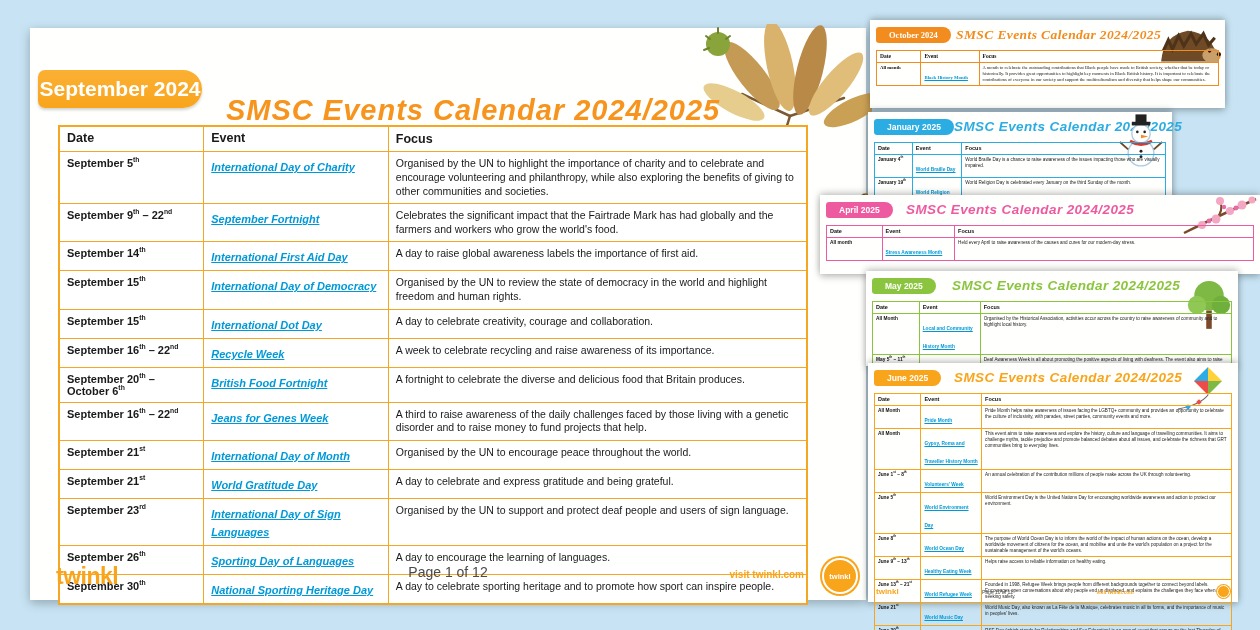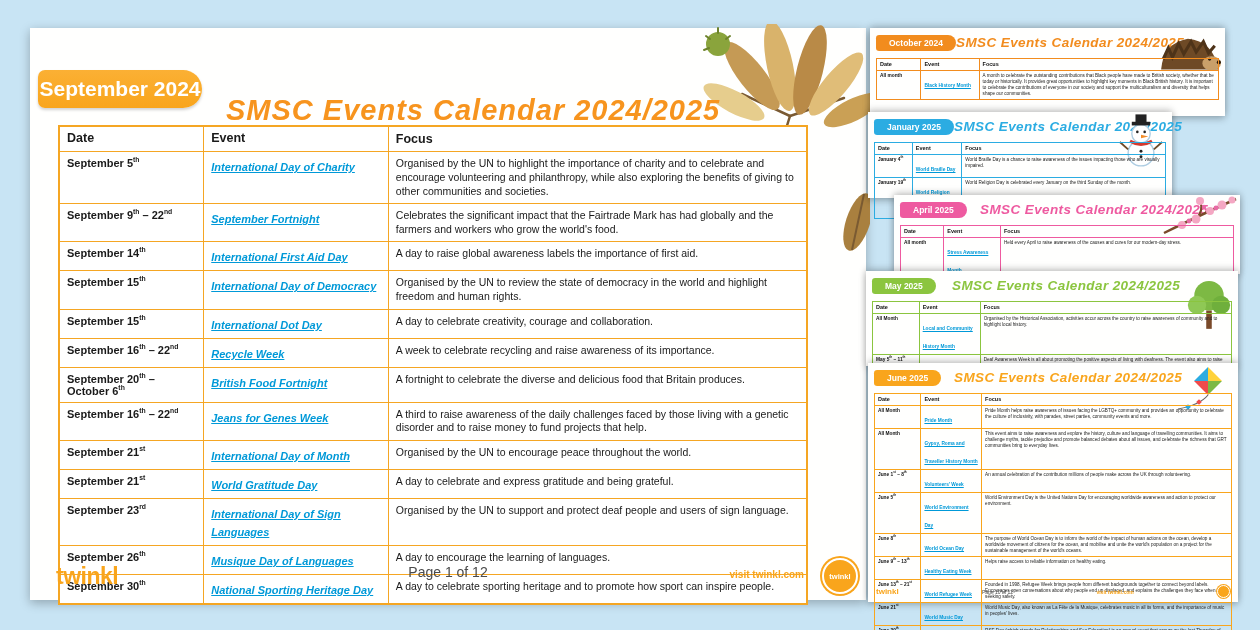--- a/index.html
+++ b/index.html
@@ -74,23 +74,23 @@
     border: 2px solid #fff; box-shadow: 0 0 0 2px var(--accent, #f9a51c);
     display: flex; align-items: center; justify-content: center;
     color: #fff; font-size: 7.5px; font-weight: bold;
   }
 
   
   .preview {
     position: absolute; background: #fffffe;
     box-shadow: 0 -2px 7px rgba(0,0,0,.22), 0 3px 7px rgba(0,0,0,.22);
   }
-  #p-oct { left: 870px; top: 28px;  width: 355px; height: 88px;  z-index: 1; }
+  #p-oct { left: 870px; top: 20px;  width: 355px; height: 88px;  z-index: 1; font-family: Liberation Serif, serif; }
   #p-jan { left: 868px; top: 112px; width: 304px; height: 86px;  z-index: 2; }
-  #p-apr { left: 894px; top: 195px; width: 346px; height: 79px;  z-index: 3; padding-left: 28px; }
+  #p-apr { left: 820px; top: 195px; width: 440px; height: 79px;  z-index: 3; padding-left: 28px; }
   #p-may { left: 866px; top: 271px; width: 372px; height: 95px;  z-index: 4; }
   #p-jun { left: 868px; top: 363px; width: 370px; height: 239px; z-index: 5; }
 
   .p-badge {
     position: absolute; left: 6px; top: 7px; padding: 3px 13px;
     border-radius: 4px 10px 10px 4px; background: var(--pc, #f9a51c);
     color: #fff; font-size: 8.5px; font-weight: bold; white-space: nowrap;
   }
   .p-title {
     position: absolute; left: 86px; top: 7px;
@@ -221,21 +221,21 @@
           <td class="col-event"><span class="event-link">World Gratitude Day</span></td>
           <td class="col-focus">A day to celebrate and express gratitude and being grateful.</td>
         </tr>
         <tr>
           <td class="col-date">September 23<sup>rd</sup></td>
           <td class="col-event"><span class="event-link">International Day of Sign Languages</span></td>
           <td class="col-focus">Organised by the UN to support and protect deaf people and users of sign language.</td>
         </tr>
         <tr>
           <td class="col-date">September 26<sup>th</sup></td>
-          <td class="col-event"><span class="event-link">Musique Day of Languages</span></td>
+          <td class="col-event"><span class="event-link">Sporting Day of Languages</span></td>
           <td class="col-focus">A day to encourage the learning of languages.</td>
         </tr>
         <tr>
           <td class="col-date">September 30<sup>th</sup></td>
           <td class="col-event"><span class="event-link">National Sporting Heritage Day</span></td>
           <td class="col-focus">A day to celebrate sporting heritage and to promote how sport can inspire people.</td>
         </tr>
       </tbody>
   </table>
 

